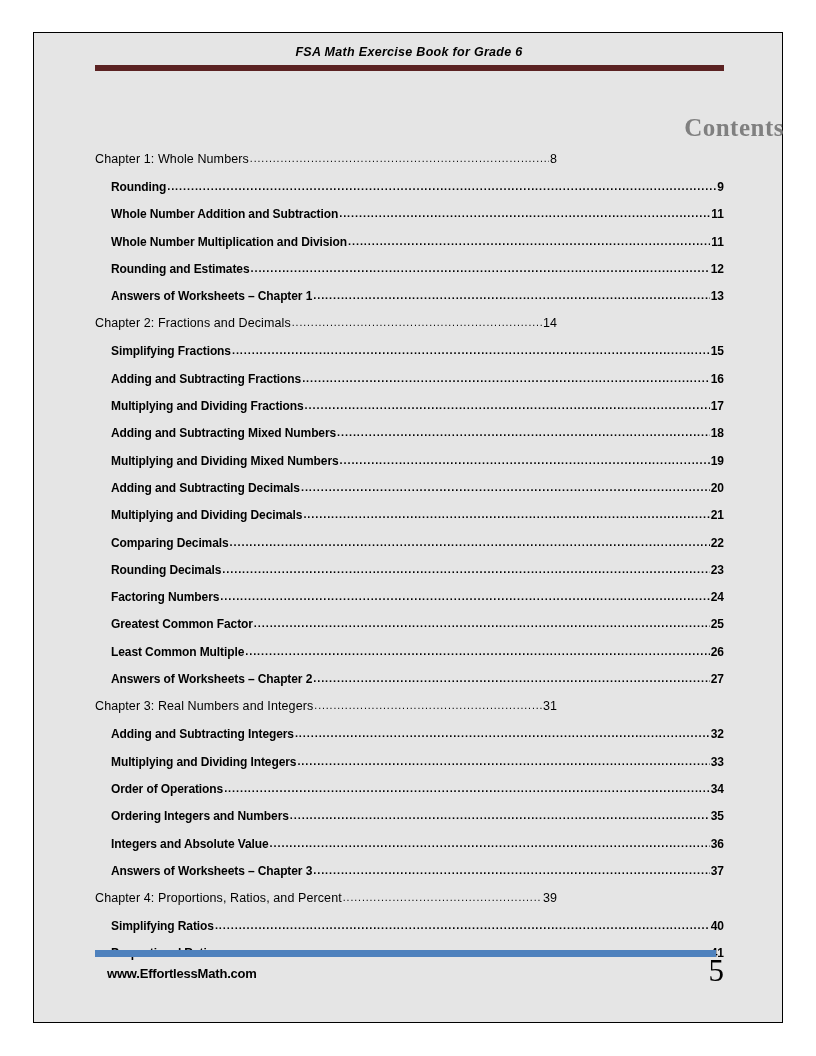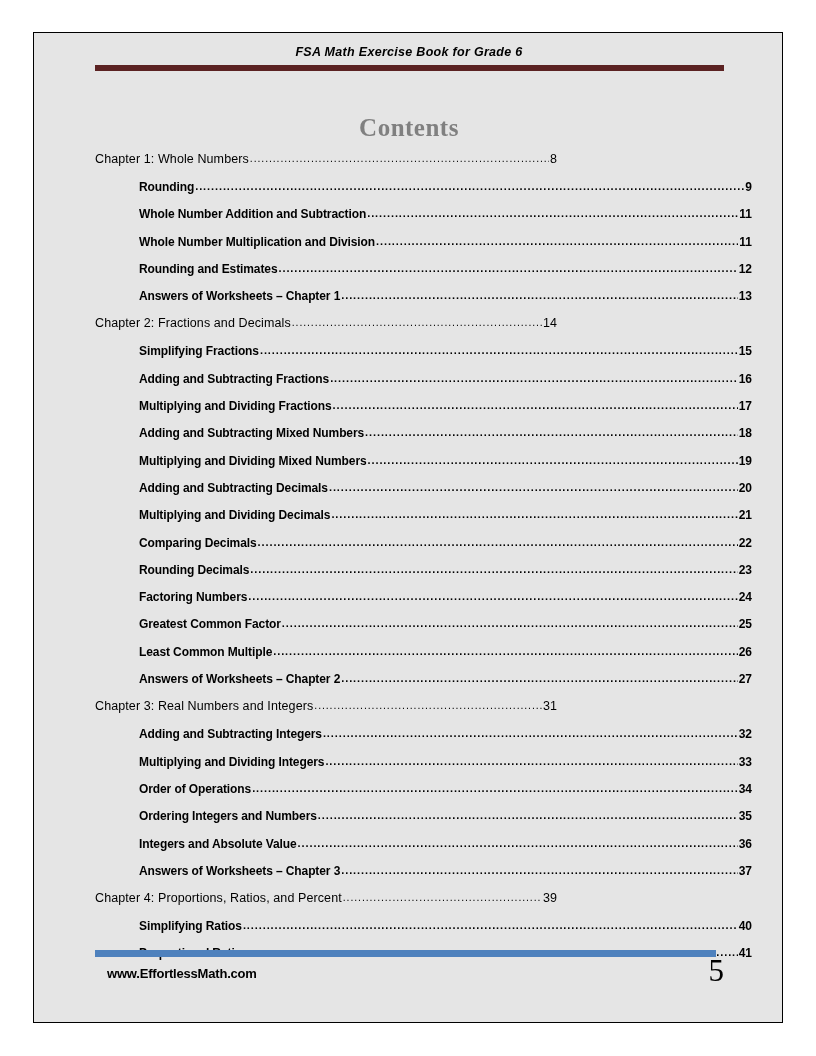--- a/index.html
+++ b/index.html
@@ -51,21 +51,21 @@
     height: 6px;
     background: #5B2222;
   }
 
   
   #contents-title {
     position: absolute;
     left: 0;
     top: 64px;
     width: 750px;
-    text-align: center;
+    text-align: right;
     font-family: "Liberation Serif", serif;
     font-weight: bold;
     font-size: 25px;
     color: #808080;
     letter-spacing: 0.5px;
   }
 
   
   #toc {
     position: absolute;
@@ -108,21 +108,21 @@
     font-size: 12.5px;
     font-weight: normal;
     font-family: "Liberation Sans", sans-serif;
     font-stretch: condensed;
     letter-spacing: 0.1px;
   }
   .chapter-row .leader { font-size: 10.5px; }
 
   
   .section-row {
-    margin-left: 105px;
+    margin-left: 77px;
     width: 613px;
     height: 27.3px;
     font-size: 12px;
     font-weight: bold;
     font-family: "Liberation Sans", sans-serif;
     font-stretch: condensed;
     letter-spacing: -0.1px;
   }
   .section-row .pagenum {
     font-weight: bold;

